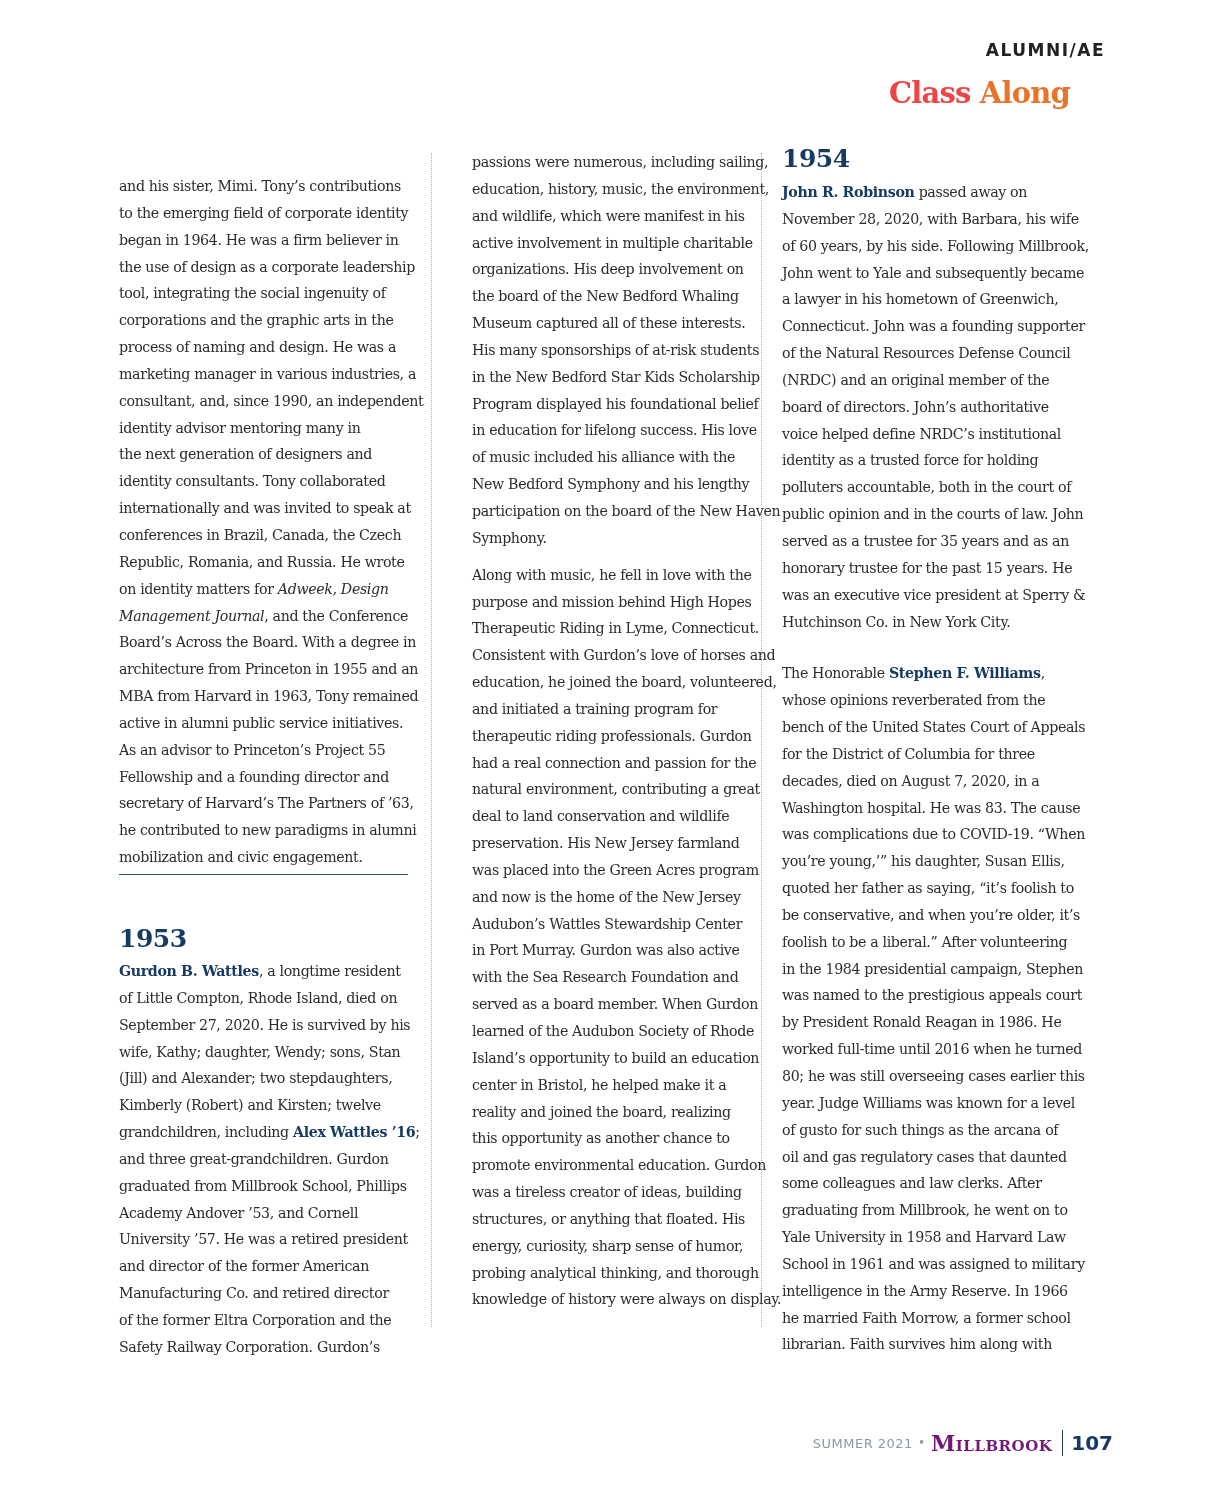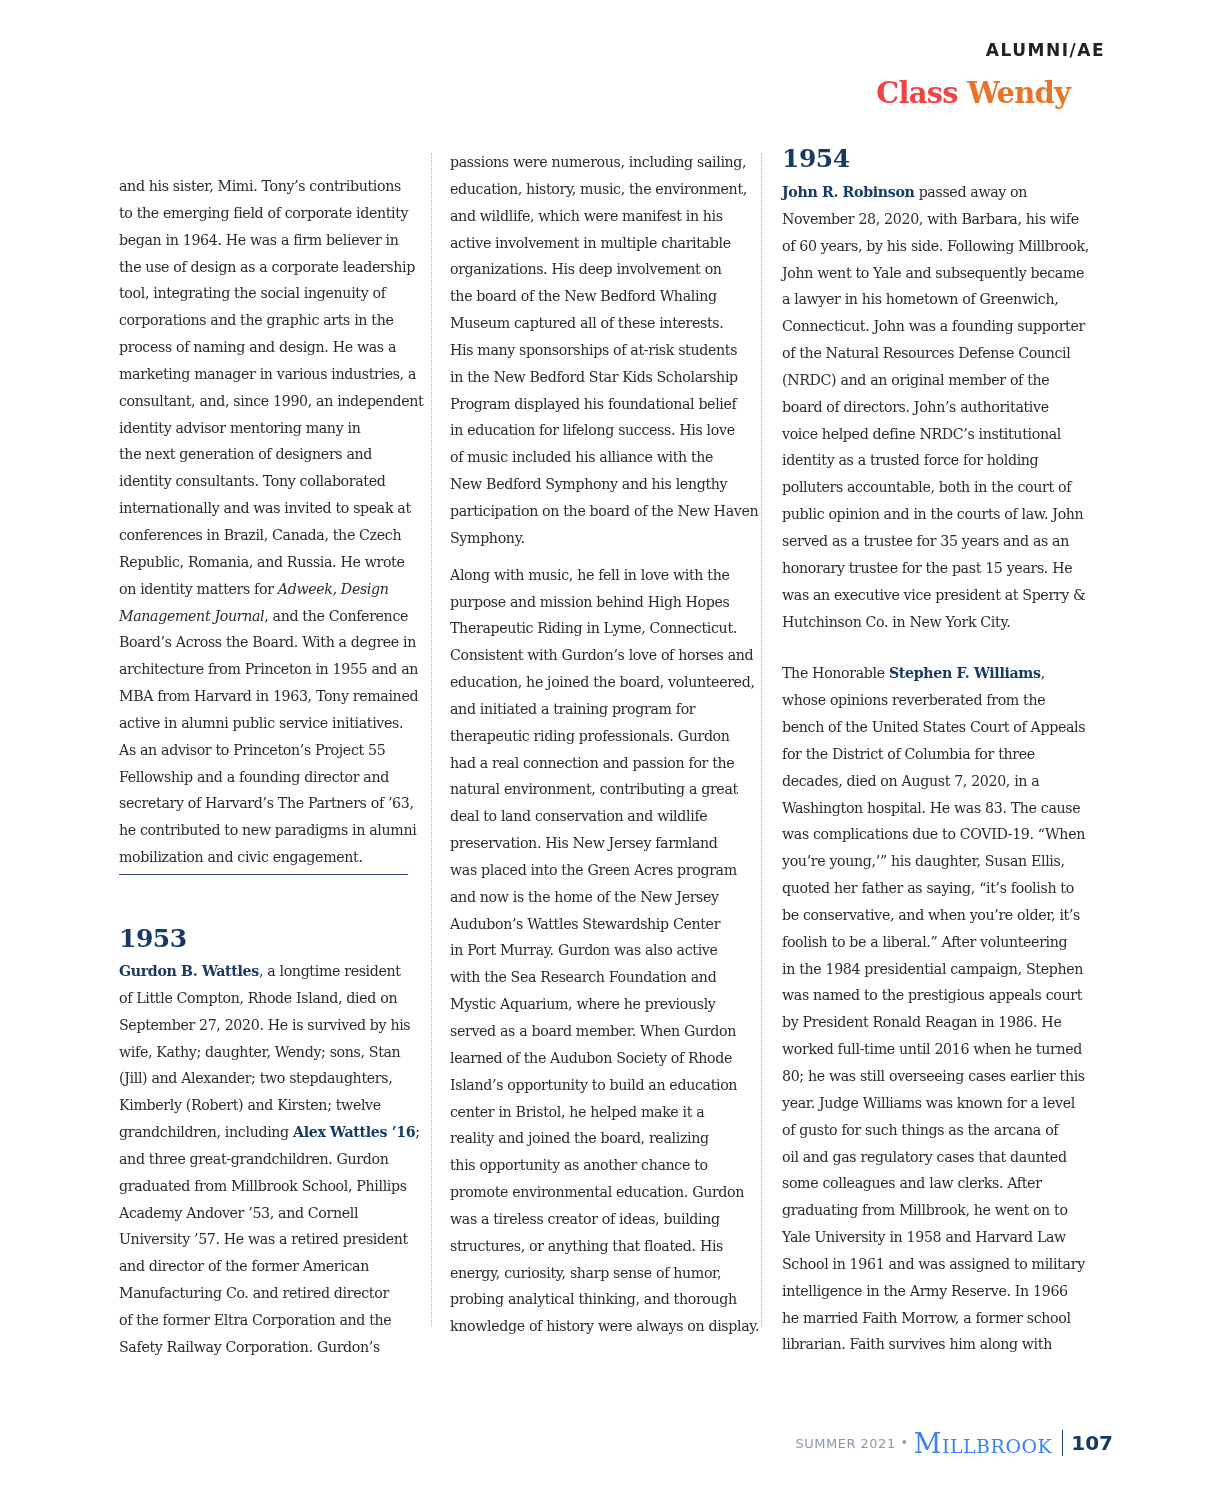--- a/index.html
+++ b/index.html
@@ -8,53 +8,53 @@
     .section-label { position: absolute; right: 102px; top: 40px;
       font-family: "DejaVu Sans", "Liberation Sans", sans-serif; font-weight: bold;
       font-size: 17px; letter-spacing: 1.5px; color: #222; margin-left: 6px; }
     .page-title { position: absolute; right: 137px; top: 76px;
       font-family: "DejaVu Serif", "Liberation Serif", serif; font-weight: bold;
       font-size: 29px; letter-spacing: -0.8px; white-space: nowrap; }
     .page-title .t1 { color: #ef4444; }
     .page-title .t2 { color: #e8742a; }
     .col { position: absolute; top: 149px; }
     .col1 { left: 119px; width: 300px; margin-top: 24px; }
-    .col2 { left: 450px; width: 300px; }
+    .col2 { left: 472px; width: 300px; }
     .col3 { left: 782px; width: 300px; }
     .line { font-size: 14.2px; line-height: 26.85px; height: 26.85px; white-space: nowrap;
       letter-spacing: -0.35px; }
     .para-gap { height: 10px; }
     .para-gap-lg { height: 25px; }
     .name { color: #173a63; font-weight: bold; }
     .ital { font-style: italic; text-align: right; }
     .year { font-weight: bold; color: #173a63; font-size: 25px; letter-spacing: -0.5px;
       line-height: 34px; height: 34px; }
     .rule { position: absolute; left: 119px; top: 874px; width: 289px; height: 1px;
       background: #2e4e72; }
     .divider { position: absolute; top: 153px; width: 0; border-left: 1px dotted #9bb6c9; }
     .divider.d1 { left: 431px; height: 1174px; }
     .divider.d2 { left: 761px; height: 1174px; }
     .footer { position: absolute; right: 94px; top: 1427px; height: 32px; display: flex;
       align-items: center; white-space: nowrap; }
     .footer .issue { font-family: "DejaVu Sans", "Liberation Sans", sans-serif;
       font-size: 13px; color: #8a99a8; letter-spacing: 0.5px; }
     .footer .bullet { color: #8a99a8; font-size: 12px; margin: 0 6px 0 5px; }
-    .footer .mag { font-family: "DejaVu Serif", "Liberation Serif", serif; color: #3b82f6;
-      font-size: 27px; font-variant: small-caps; letter-spacing: 0.5px; font-weight: normal; }
+    .footer .mag { font-family: "DejaVu Serif", "Liberation Serif", serif; color: #701a75;
+      font-size: 22px; font-variant: small-caps; letter-spacing: 0.5px; font-weight: bold; }
     .footer .sep { width: 1px; height: 26px; background: #173a63; margin: 0 8px 0 10px; }
     .footer .pnum { font-family: "DejaVu Sans", "Liberation Sans", sans-serif;
       font-weight: bold; font-size: 20px; color: #173a63; }
   </style>
 </head>
 <body>
 
 <div class="section-label">ALUMNI/AE</div>
 <div class="page-title">
   <span class="t1">Class</span>
-  <span class="t2">Wendy</span>
+  <span class="t2">Along</span>
 </div>
 
 <div class="divider d1"></div>
 <div class="divider d2"></div>
 
 <div class="col col1">
   <div>
       <div class="line">and his sister, Mimi. Tony’s contributions</div>
       <div class="line">to the emerging field of corporate identity</div>
       <div class="line">began in 1964. He was a firm believer in</div>
@@ -140,21 +140,20 @@
       <div class="line">therapeutic riding professionals. Gurdon</div>
       <div class="line">had a real connection and passion for the</div>
       <div class="line">natural environment, contributing a great</div>
       <div class="line">deal to land conservation and wildlife</div>
       <div class="line">preservation. His New Jersey farmland</div>
       <div class="line">was placed into the Green Acres program</div>
       <div class="line">and now is the home of the New Jersey</div>
       <div class="line">Audubon’s Wattles Stewardship Center</div>
       <div class="line">in Port Murray. Gurdon was also active</div>
       <div class="line">with the Sea Research Foundation and</div>
-      <div class="line">Mystic Aquarium, where he previously</div>
       <div class="line">served as a board member. When Gurdon</div>
       <div class="line">learned of the Audubon Society of Rhode</div>
       <div class="line">Island’s opportunity to build an education</div>
       <div class="line">center in Bristol, he helped make it a</div>
       <div class="line">reality and joined the board, realizing</div>
       <div class="line">this opportunity as another chance to</div>
       <div class="line">promote environmental education. Gurdon</div>
       <div class="line">was a tireless creator of ideas, building</div>
       <div class="line">structures, or anything that floated. His</div>
       <div class="line">energy, curiosity, sharp sense of humor,</div>

